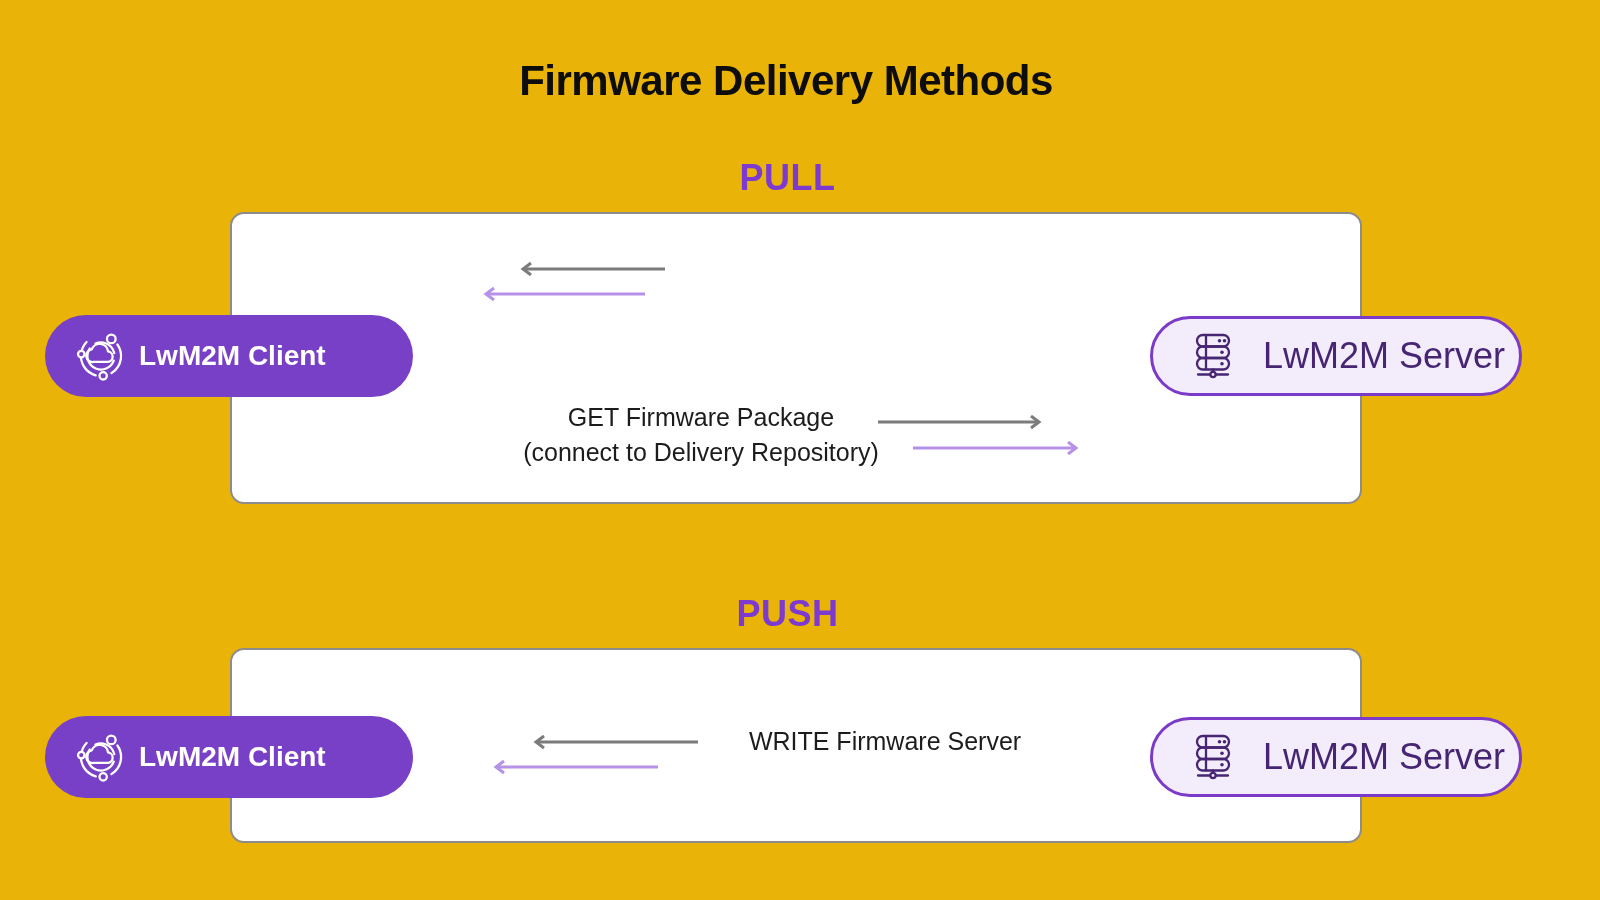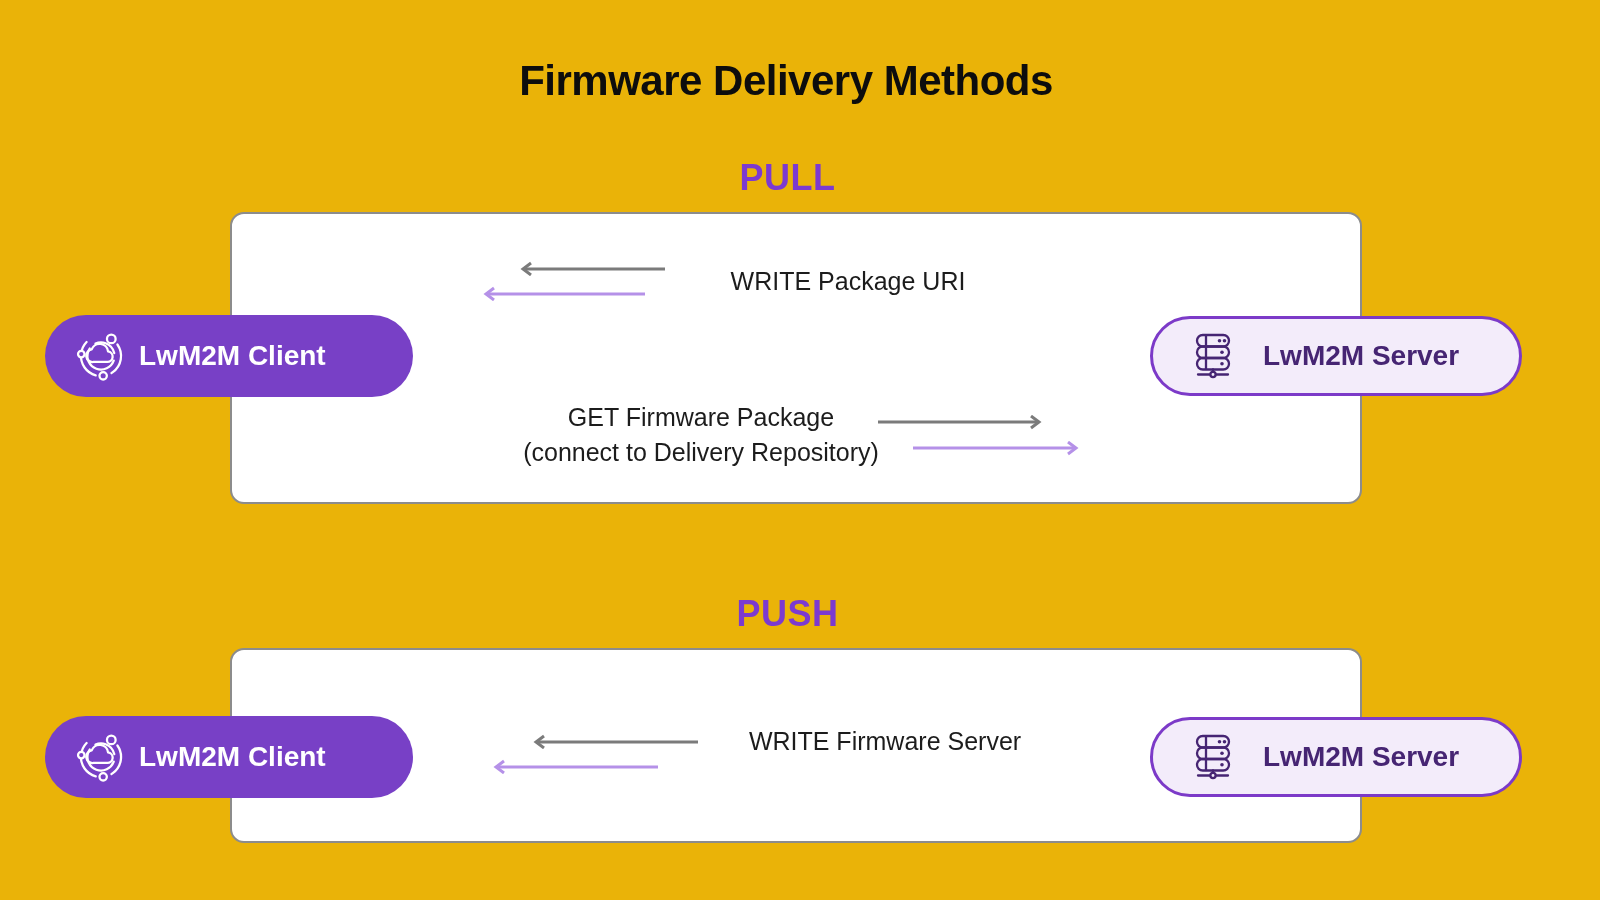--- a/index.html
+++ b/index.html
@@ -31,21 +31,21 @@
   .pill-client{
     width:368px;height:82px;background:var(--client-pill-fill,#7840c6);
     padding-left:30px;gap:12px;
   }
   .pill-client .pill-label{color:var(--client-pill-text,#fff);font-size:28px;font-weight:700;}
   .pill-server{
     width:372px;height:80px;background:var(--server-pill-fill,#f3ecfa);
     border:3px solid var(--server-pill-border,#7c3ac8);
     padding-left:34px;gap:24px;
   }
-  .pill-server .pill-label{color:var(--server-pill-text,#462573);font-size:28px;font-weight:700;}
+  .pill-server .pill-label{color:var(--server-pill-text,#462573);font-size:36px;font-weight:400;}
 
   .pill-icon{display:inline-flex;width:52px;height:52px;align-items:center;justify-content:center;}
   .pill-icon svg{width:52px;height:52px;}
   .pill-server .pill-icon svg{width:48px;height:48px;}
 
   .msg-label{
     position:absolute;transform:translate(-50%,-50%);white-space:nowrap;
     font-size:25px;color:var(--message-text,#1c1c1c);text-align:center;line-height:35px;
   }
 
@@ -85,21 +85,20 @@
     <line class="ln-gray" x1="665" y1="269" x2="523" y2="269" marker-end="url(#headGray)"></line>
     <line class="ln-purple" x1="645" y1="294" x2="486" y2="294" marker-end="url(#headPurple)"></line>
 
     <line class="ln-gray" x1="878" y1="422" x2="1039" y2="422" marker-end="url(#headGray)"></line>
     <line class="ln-purple" x1="913" y1="448" x2="1076" y2="448" marker-end="url(#headPurple)"></line>
 
     <line class="ln-gray" x1="698" y1="742" x2="536" y2="742" marker-end="url(#headGray)"></line>
     <line class="ln-purple" x1="658" y1="767" x2="496" y2="767" marker-end="url(#headPurple)"></line>
   </svg>
 
-  <div class="msg-label" style="left:848px;top:281px;">WRITE Package URI</div>
   <div class="msg-label" style="left:701px;top:435px;">
     <div>GET Firmware Package</div>
     <div>(connect to Delivery Repository)</div>
   </div>
   <div class="msg-label" style="left:885px;top:741px;">WRITE Firmware Server</div>
 
   <div class="pill pill-client" style="left:45px;top:315px;">
     <span class="pill-icon">
       <svg viewBox="0 0 48 48">
         <circle class="icon-client-stroke" cx="24" cy="24" r="12.5" stroke-dasharray="42 7 22 8" transform="rotate(20 24 24)"></circle>

